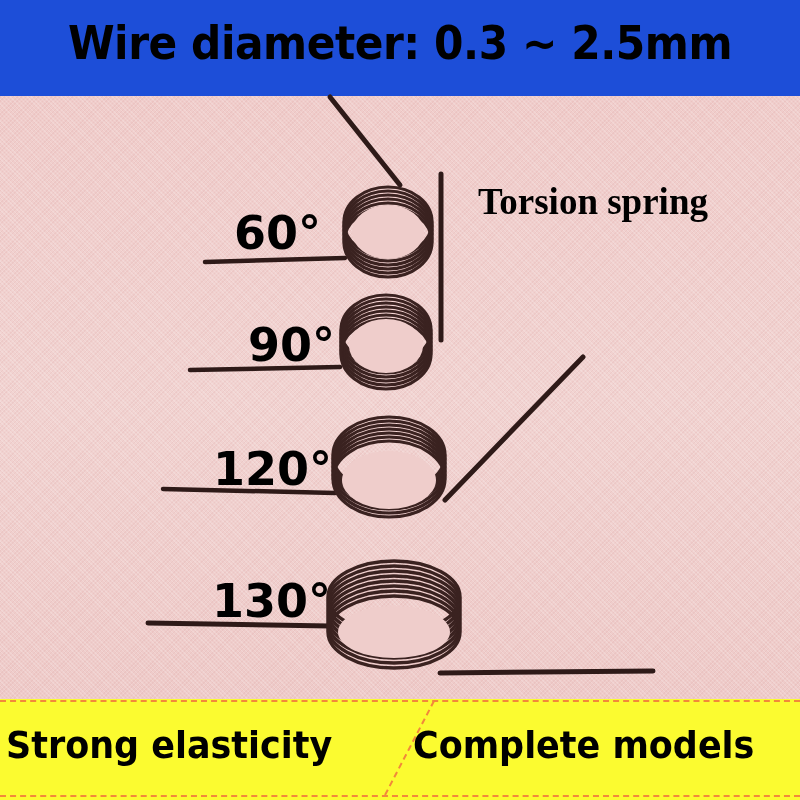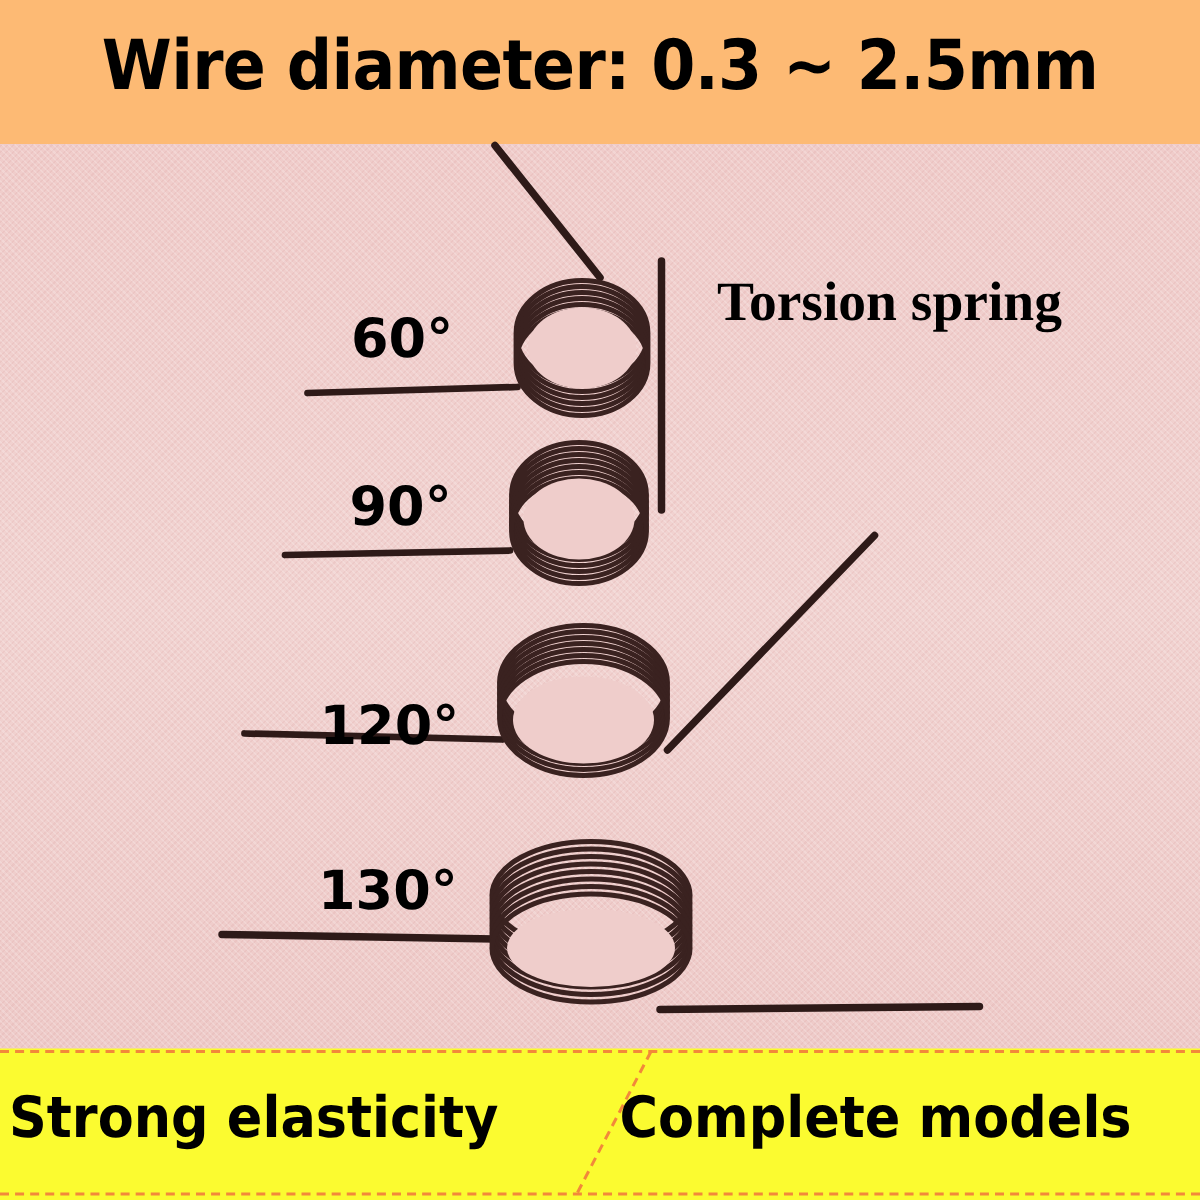--- a/index.html
+++ b/index.html
@@ -3,30 +3,30 @@
 <meta charset="utf-8">
 <style>
   html, body { margin:0; padding:0; }
   body { width:800px; height:800px; overflow:hidden; position:relative; font-family:"DejaVu Sans", sans-serif; }
   .canvas { position:absolute; left:0; top:0; width:800px; height:800px; background:#f0cfcd;
     background-image:
       repeating-linear-gradient(45deg, rgba(255,255,255,0.18) 0 1px, rgba(0,0,0,0) 1px 3px),
       repeating-linear-gradient(-45deg, rgba(200,120,120,0.10) 0 1px, rgba(0,0,0,0) 1px 3px),
       linear-gradient(180deg, #efcac8 0%, #f1d3d1 50%, #edc8c6 100%);
   }
-  .top-banner { position:absolute; left:0; top:0; width:800px; height:96px; background:#fdba74; }
+  .top-banner { position:absolute; left:0; top:0; width:800px; height:96px; background:#1d4ed8; }
   .top-banner .title { position:absolute; left:0; right:0; top:16px; text-align:center; font-weight:bold; font-size:46px; color:#000; letter-spacing:-0.5px; font-family:"DejaVu Sans", sans-serif; transform:scaleX(0.92); }
   .bottom-banner { position:absolute; left:0; top:699px; width:800px; height:101px; background:#fbfb30; }
   .dash-top, .dash-bottom { position:absolute; left:0; width:800px; height:0; border-top:2px dashed #f2883a; }
   .dash-top { top:1px; }
   .dash-bottom { top:96px; }
   .bottom-banner svg.diag { position:absolute; left:0; top:0; }
   .bottom-banner .left-text { position:absolute; left:6px; top:24px; font-weight:bold; font-size:38px; color:#000; transform:scaleX(0.92); transform-origin:left center; white-space:nowrap; }
   .bottom-banner .right-text { position:absolute; left:413px; top:24px; font-weight:bold; font-size:38px; color:#000; transform:scaleX(0.92); transform-origin:left center; white-space:nowrap; }
-  .label { position:absolute; font-weight:bold; color:#000; font-size:36px; white-space:nowrap; }
+  .label { position:absolute; font-weight:bold; color:#000; font-size:46px; white-space:nowrap; }
   .springs { position:absolute; left:0; top:0; }
 </style>
 </head>
 <body>
 
 <div class="canvas"></div>
 
 <div class="top-banner">
   <div class="title">Wire diameter: 0.3 ~ 2.5mm</div>
 </div>
@@ -94,22 +94,22 @@
       <ellipse cx="394" cy="617" rx="66" ry="36"></ellipse>
       <ellipse cx="394" cy="622" rx="66" ry="36"></ellipse>
       <ellipse cx="394" cy="627" rx="66" ry="36"></ellipse>
       <ellipse cx="394" cy="632" rx="66" ry="36"></ellipse>
     </g>
     <ellipse cx="394" cy="632" rx="56" ry="26" fill="#efcdcb"></ellipse>
   </g>
 </svg>
 
 <div class="label" style="left:234px; top:206px;">60°</div>
-<div class="label" style="left:233px; top:318px;">90°</div>
-<div class="label" style="left:213px; top:464px;">120°</div>
+<div class="label" style="left:248px; top:318px;">90°</div>
+<div class="label" style="left:213px; top:442px;">120°</div>
 <div class="label" style="left:212px; top:574px;">130°</div>
 
 <div class="label" style="left:478px; top:180px; font-size:37px;font-family:Liberation Serif, serif;">Torsion spring</div>
 
 <div class="bottom-banner">
   <div class="dash-top"></div>
   <div class="dash-bottom"></div>
   <svg class="diag" width="800" height="101">
     <line x1="434" y1="2" x2="384" y2="98" stroke="#f2883a" stroke-width="2" stroke-dasharray="6 4"></line>
   </svg>

